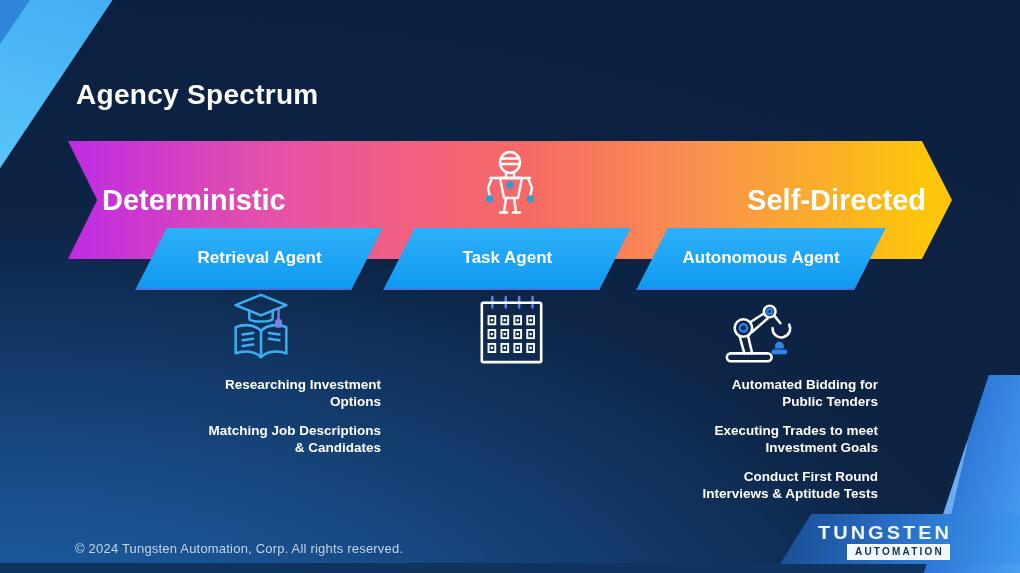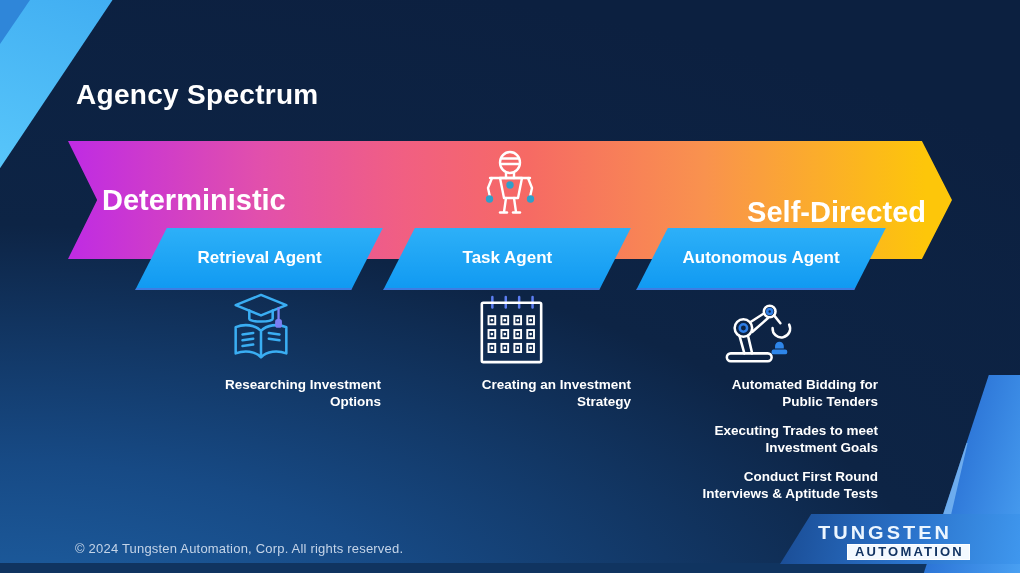--- a/index.html
+++ b/index.html
@@ -28,21 +28,21 @@
     position:absolute; left:68px; top:141px; width:884px; height:118px;
     background:linear-gradient(90deg, #bf2be4 0%, #e250ab 22%, #f15f82 38%, #f66a64 52%, #f9924e 72%, #fdc60a 97%);
     clip-path:polygon(0 0, 96.6% 0, 100% 50%, 96.6% 100%, 0 100%, 3.3% 50%);
     text-align:center;
   }
   .arrow-label {
     position:absolute; top:50%; transform:translateY(-50%);
     font-size:29px; font-weight:bold; color:#ffffff; white-space:nowrap;
   }
   .arrow-label.left  { left:34px; }
-  .arrow-label.right { right:26px;margin-top:12px; }
+  .arrow-label.right { right:26px; }
   .arrow-robot { position:absolute; left:414px; top:9px; }
   
   .banner {
     position:absolute; top:228px; height:62px;
     background:linear-gradient(180deg, #2db0f8 0%, #119af2 100%);
     border-bottom:2px solid rgba(76,84,210,0.55);
     transform:skewX(-27deg);
     display:flex; align-items:center; justify-content:center;
   }
   .banner span {
@@ -82,21 +82,21 @@
     clip-path:polygon(13% 0, 100% 0, 100% 100%, 0 100%);
   }
   .logo-primary {
     position:absolute; left:818px; top:521px; width:132px; text-align:center;
     font-size:20px; font-weight:bold; letter-spacing:3px; color:#ecf6ff;
     transform:scaleY(0.95);
   }
   .logo-badge {
     position:absolute; left:847px; top:544px;
     background:#f3f9ff; color:#123463; border:1px solid #ffffff;
-    font-size:13px; font-weight:bold; letter-spacing:2.2px;
+    font-size:10px; font-weight:bold; letter-spacing:2.2px;
     padding:2px 5px 2px 7px; line-height:10px;
   }
 </style>
 </head>
 <body>
 
 <div class="slide">
 
   <div class="corner-light"></div>
   <div class="corner-mid"></div>
@@ -157,20 +157,22 @@
           <line x1="47" y1="48" x2="58" y2="49.5"></line>
         </g>
         <g stroke="#7b7ff2" fill="#7b7ff2" stroke-width="2.4" stroke-linecap="round">
           <line x1="57" y1="16.5" x2="57" y2="29" fill="none"></line>
           <rect x="54.7" y="29" width="4.6" height="6.5" rx="1.5"></rect>
         </g>
       </svg>
     </div>
     <div class="col-item">Researching Investment
 Options</div>
+    <div class="col-item">Matching Job Descriptions
+&amp; Candidates</div>
   </div>
 
   <div class="col c2">
     <div class="col-icon">
       <svg viewBox="0 0 70 74" width="67" height="71">
         <g stroke="#5d7ef2" stroke-width="2.6" stroke-linecap="round" fill="none">
           <line x1="15" y1="2" x2="15" y2="13"></line>
           <line x1="29" y1="2" x2="29" y2="13"></line>
           <line x1="43" y1="2" x2="43" y2="13"></line>
           <line x1="57" y1="2" x2="57" y2="13"></line>
@@ -199,22 +201,20 @@
             <circle cx="28" cy="40.7" r="1.4"></circle>
             <circle cx="41.5" cy="40.7" r="1.4"></circle>
             <circle cx="55" cy="40.7" r="1.4"></circle>
           <circle cx="14.5" cy="55.2" r="1.4"></circle>
             <circle cx="28" cy="55.2" r="1.4"></circle>
             <circle cx="41.5" cy="55.2" r="1.4"></circle>
             <circle cx="55" cy="55.2" r="1.4"></circle>
         </g>
       </svg>
     </div>
-    <div class="col-item">Creating an Investment
-Strategy</div>
   </div>
 
   <div class="col c3">
     <div class="col-icon">
       <svg viewBox="0 0 80 76" width="78" height="74">
         <g fill="none" stroke="#ffffff" stroke-width="2.6" stroke-linecap="round" stroke-linejoin="round">
           <rect x="8" y="62" width="46" height="8" rx="4"></rect>
           <path d="M26,62 L21,44"></path>
           <path d="M34,62 L30,45"></path>
           <circle cx="25" cy="36" r="9"></circle>

